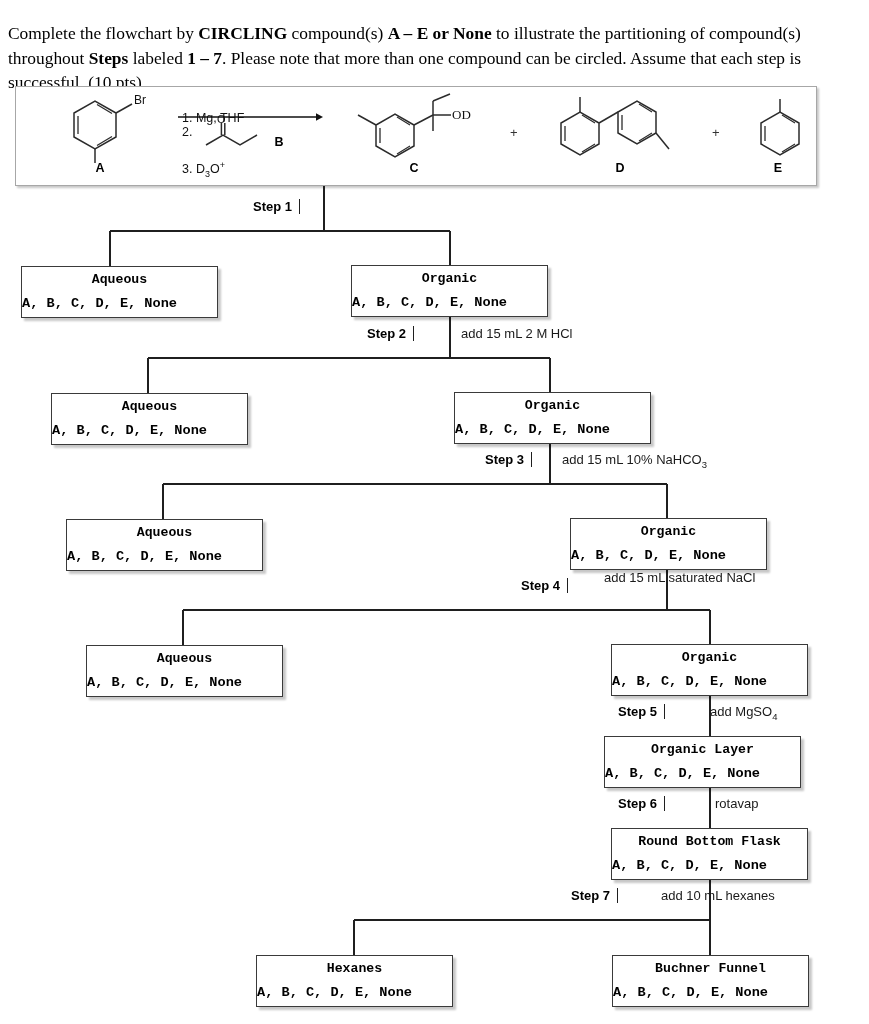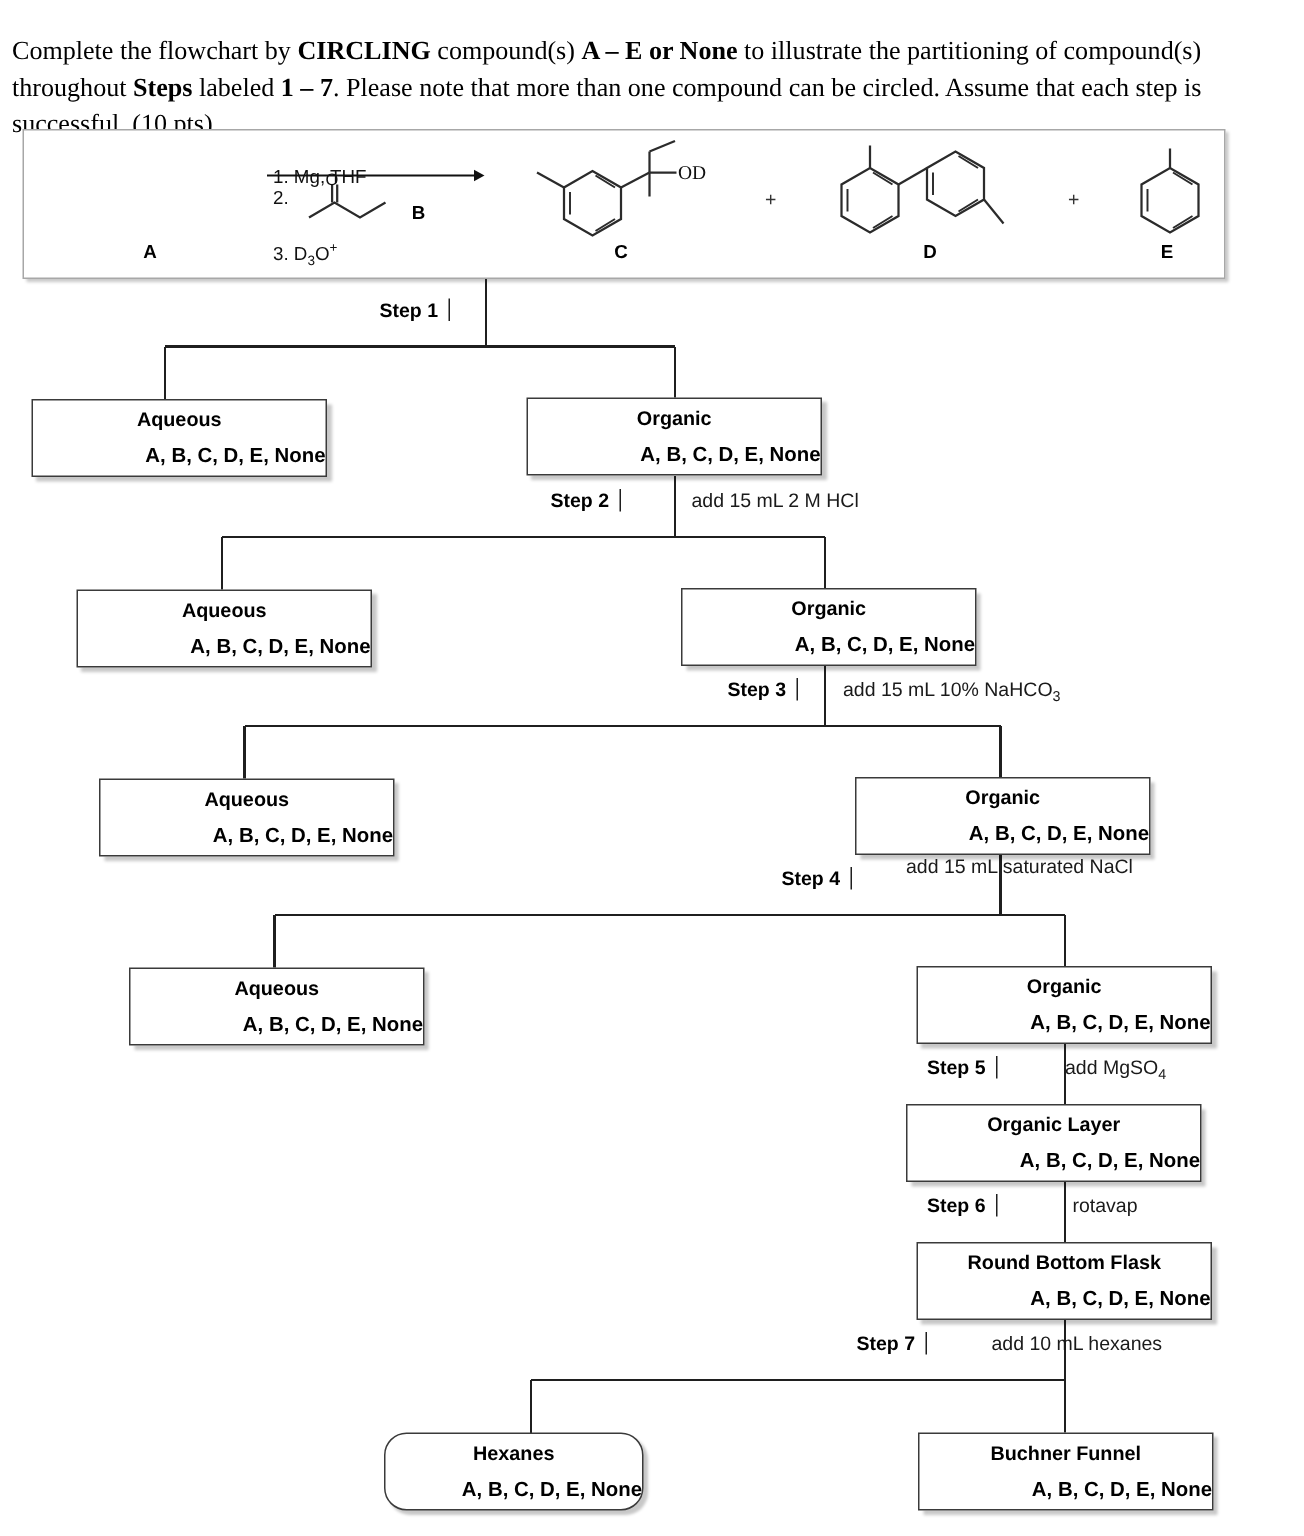--- a/index.html
+++ b/index.html
@@ -24,40 +24,53 @@
   .rgt{position:absolute;font-family:"Liberation Sans",sans-serif;font-size:12.5px;color:#111;}
   .rgt sub{font-size:9px;}
   .rgt sup{font-size:9px;}
 
   
   #flow{position:absolute;left:0;top:186px;width:869px;height:838px;}
   #flow svg{position:absolute;left:0;top:0;}
 
   .fbox{position:absolute;border:1px solid #3a3a3a;background:#fff;
         box-shadow:3px 3px 2px rgba(0,0,0,.22);
-        font-family:Liberation Sans, sans-serif;box-sizing:border-box;}
+        font-family:Liberation Mono, monospace;box-sizing:border-box;}
   .fbox .bt{font-weight:bold;font-size:13.2px;text-align:center;margin-top:5px;}
-  .fbox .bc{font-weight:bold;font-size:13.6px;text-align:right;margin-top:9px;}
+  .fbox .bc{font-weight:bold;font-size:13.6px;text-align:left;margin-top:9px;}
 
   .steplab{position:absolute;font-family:"Liberation Sans",sans-serif;
            font-weight:bold;font-size:13px;white-space:nowrap;text-align:right;}
   .stepdesc{position:absolute;font-family:"Liberation Sans",sans-serif;
             font-size:13px;white-space:nowrap;color:#1a1a1a;}
   .stepdesc b{font-weight:bold;color:#000;}
   .stepdesc sub{font-size:9.5px;}
 </style>
 </head>
 <body>
 
 <p id="prompt">
   <span>Complete the flowchart by </span><b>CIRCLING</b><span> compound(s) </span><b>A – E or None</b><span> to illustrate the partitioning of compound(s) throughout </span><b>Steps</b><span> labeled </span><b>1 – 7</b><span>. Please note that more than one compound can be circled. Assume that each step is successful.  (10 pts)</span>
 </p>
 
 <div id="scheme">
 
+  <div class="mol" style="left:28px;top:6px;">
+    <svg width="112" height="72" viewBox="0 0 112 72">
+      <g stroke="#2b2b2b" stroke-width="1.5" fill="none">
+        <path d="M30 20 L30 44 L51 56 L72 44 L72 20 L51 8 Z"></path>
+        <path d="M34 23 L34 41" stroke-width="1.3"></path>
+        <path d="M53 11.5 L68 20.5" stroke-width="1.3"></path>
+        <path d="M53 52.5 L68 43.5" stroke-width="1.3"></path>
+        <path d="M72 20 L88 11"></path>
+        <path d="M51 56 L51 70"></path>
+      </g>
+      <text x="90" y="11" font-family="Liberation Sans, sans-serif" font-size="12" fill="#111">Br</text>
+    </svg>
+  </div>
   <div class="mlabel" style="left:28px;top:74px;width:112px;">A</div>
 
   <div class="rgt" style="left:166px;top:24px;">1. Mg, THF</div>
   <div class="mol" style="left:160px;top:24px;">
     <svg width="148" height="12" viewBox="0 0 148 12">
       <g stroke="#111" stroke-width="1.4" fill="none">
         <path d="M2 6 L140 6"></path>
       </g>
       <path d="M140 2.2 L147 6 L140 9.8 Z" fill="#111"></path>
     </svg>
@@ -232,21 +245,21 @@
   <div class="stepdesc" style="left:715px;top:610px;">rotavap</div>
 
   <div class="fbox" style="left:611px;top:642px;width:197px;height:52px;">
     <div class="bt">Round Bottom Flask</div>
     <div class="bc">A, B, C, D, E, None</div>
   </div>
 
   <div class="steplab" style="left:518px;top:702px;width:92px;border-right:1.5px solid #1f1f1f;padding-right:7px;">Step 7</div>
   <div class="stepdesc" style="left:661px;top:702px;">add 10 mL hexanes</div>
 
-  <div class="fbox" style="left:256px;top:769px;width:173px;height:52px;border-radius:15px;">
+  <div class="fbox" style="left:256px;top:769px;width:197px;height:52px;">
     <div class="bt">Hexanes</div>
     <div class="bc">A, B, C, D, E, None</div>
   </div>
   <div class="fbox" style="left:612px;top:769px;width:197px;height:52px;">
     <div class="bt">Buchner Funnel</div>
     <div class="bc">A, B, C, D, E, None</div>
   </div>
 </div>
 
 </body></html>

